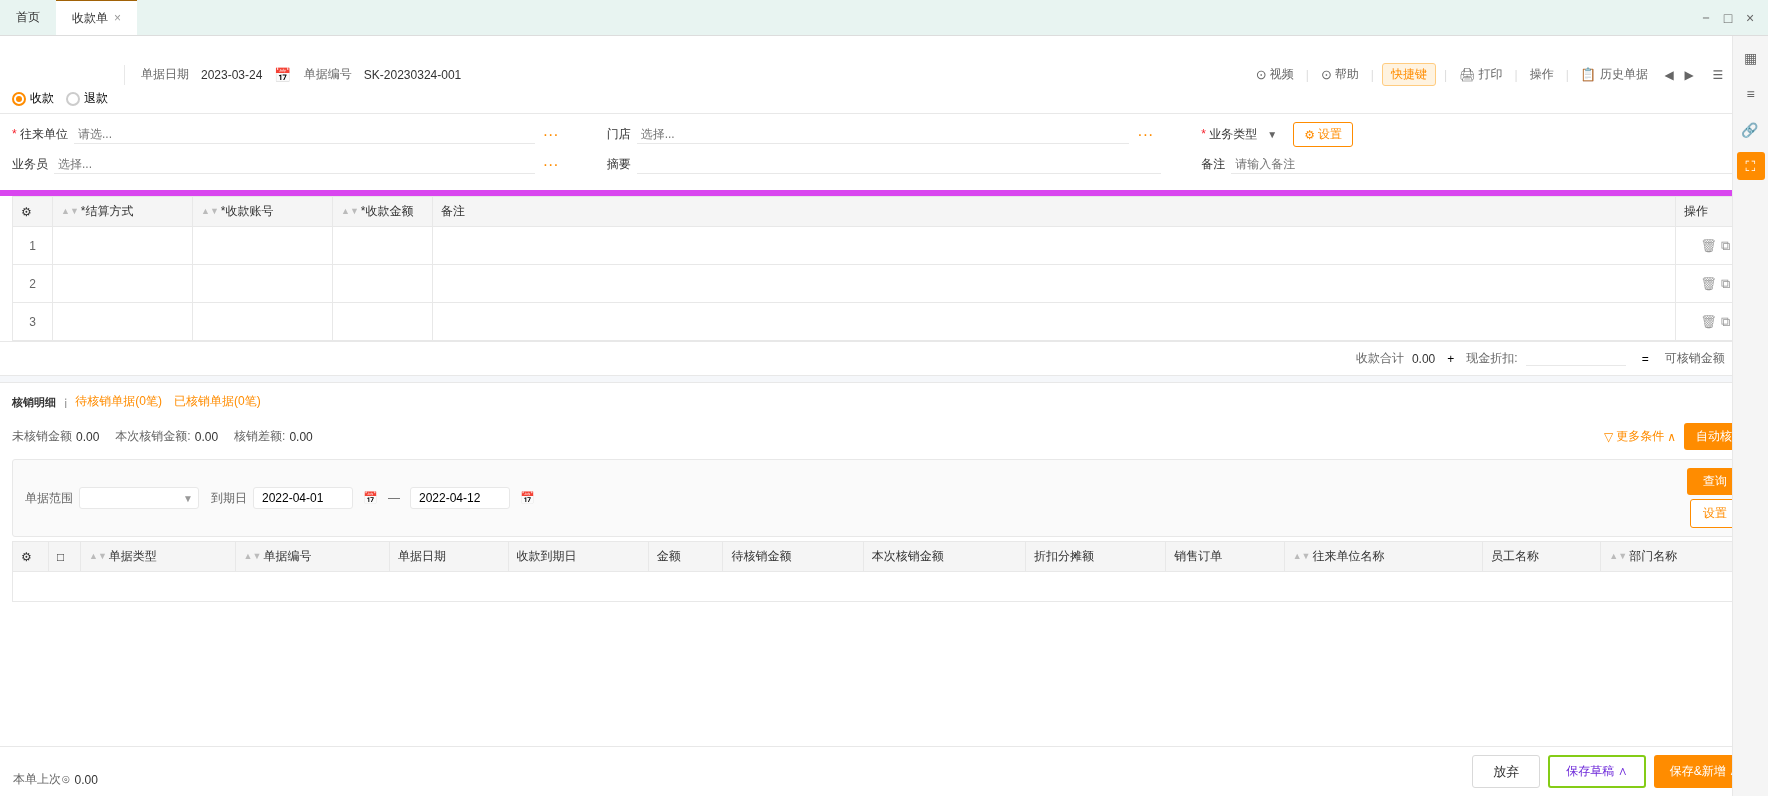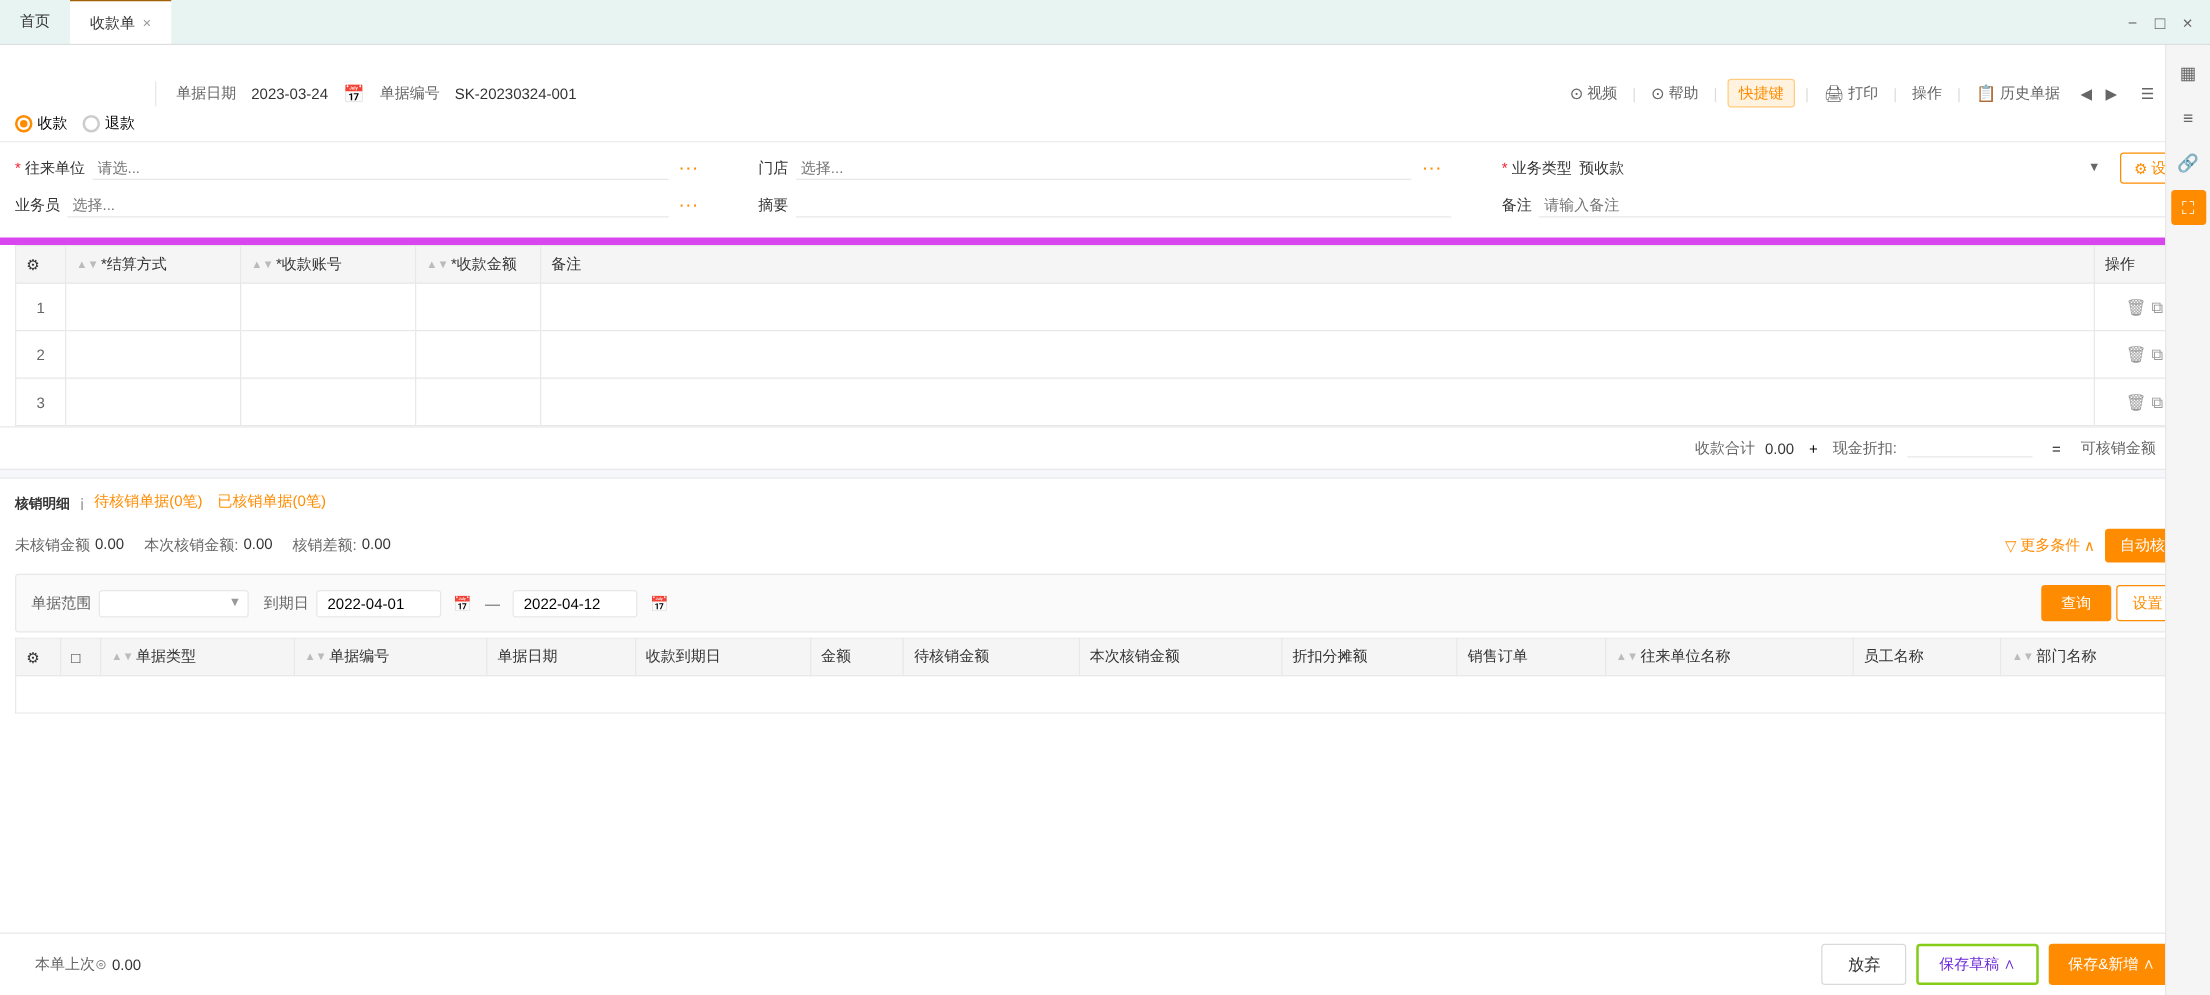--- a/index.html
+++ b/index.html
@@ -364,20 +364,21 @@
     }
     .verif-stats {
       display: flex;
       align-items: center;
       gap: 16px;
       padding: 8px 0;
     }
     .stat-item {
       display: flex;
       gap: 4px;
+      align-items: center;
     }
     .stat-label { color: #666; }
     .stat-value { color: #333; }
     .verif-actions {
       margin-left: auto;
       display: flex;
       gap: 8px;
       align-items: center;
     }
     .filter-btn {
@@ -463,23 +464,24 @@
     .settings-btn2 {
       background: #fff;
       color: #ff8c00;
       border: 1px solid #ff8c00;
       padding: 5px 12px;
       border-radius: 3px;
       cursor: pointer;
     }
     .query-actions {
       display: flex;
-      flex-direction: row;
+      flex-direction: column;
       gap: 4px;
       margin-left: auto;
+      align-items: center;
     }
 
     
     .bottom-table {
       width: 100%;
       border-collapse: collapse;
       border: 1px solid #e8e8e8;
     }
     .bottom-table th {
       background: #f5f5f5;
@@ -487,22 +489,22 @@
       padding: 6px 8px;
       text-align: left;
       color: #333;
       font-weight: normal;
       white-space: nowrap;
     }
 
     
     .bottom-bar {
       display: flex;
-      align-items: center;
-      padding: 8px 28px;
+      align-items: flex-end;
+      padding: 8px 13px;
       background: #fff;
       border-top: 1px solid #e8e8e8;
       margin-top: auto;
     }
     .bottom-info {
       display: flex;
       align-items: center;
       gap: 4px;
       color: #666;
     }
@@ -664,21 +666,20 @@
       </div>
       <div style="width:40px"></div>
       <div class="form-field" style="flex:2">
         <span class="field-label">门店</span>
         <input class="field-input" type="text" placeholder="选择..." style="">
         <span class="field-more">···</span>
       </div>
       <div style="width:40px"></div>
       <div class="form-field" style="flex:2">
         <span class="field-label required">业务类型</span>
-        <span class="business-type-value">预收款</span>
         <span class="dropdown-arrow">▼</span>
         <div style="width:12px"></div>
         <div class="settings-btn">
           <span>⚙</span>
           <span>设置</span>
         </div>
       </div>
     </div>
     <div class="form-row">
       <div class="form-field" style="flex:2">

